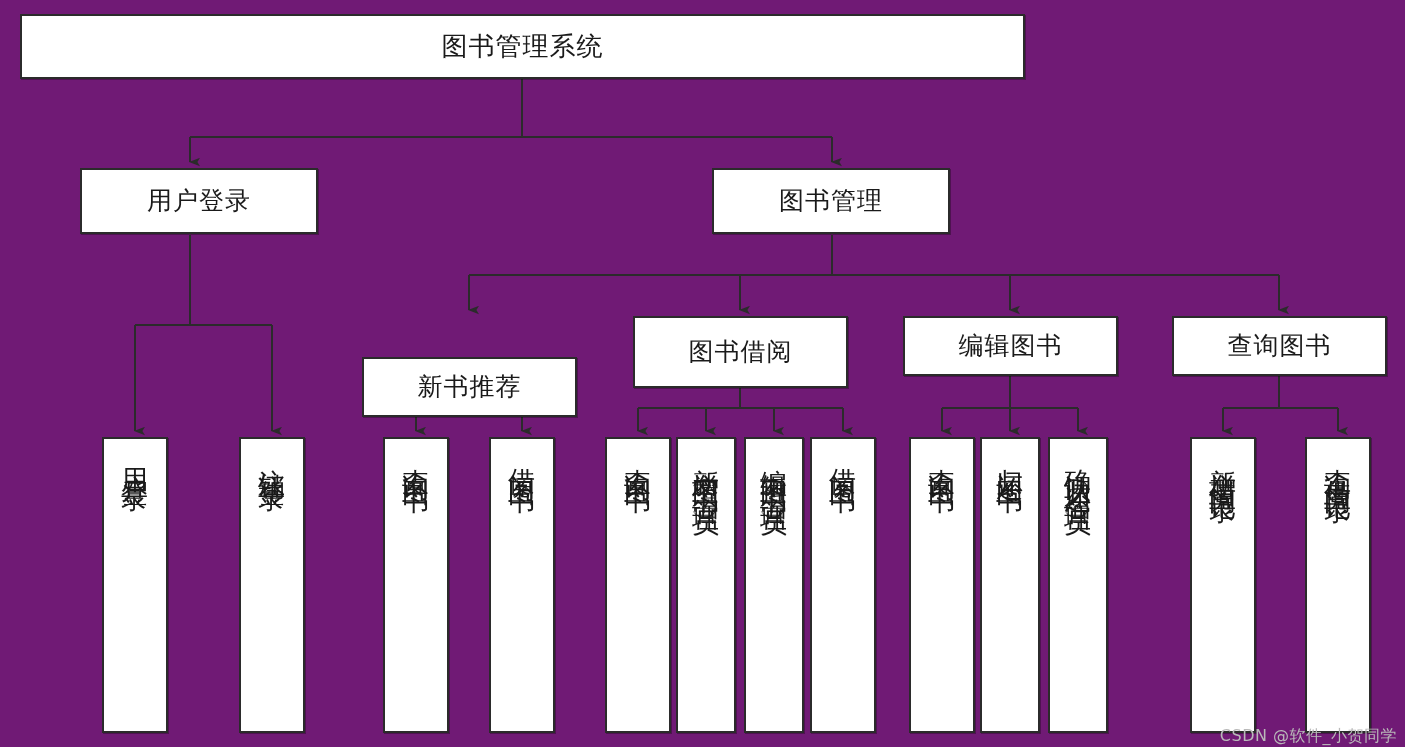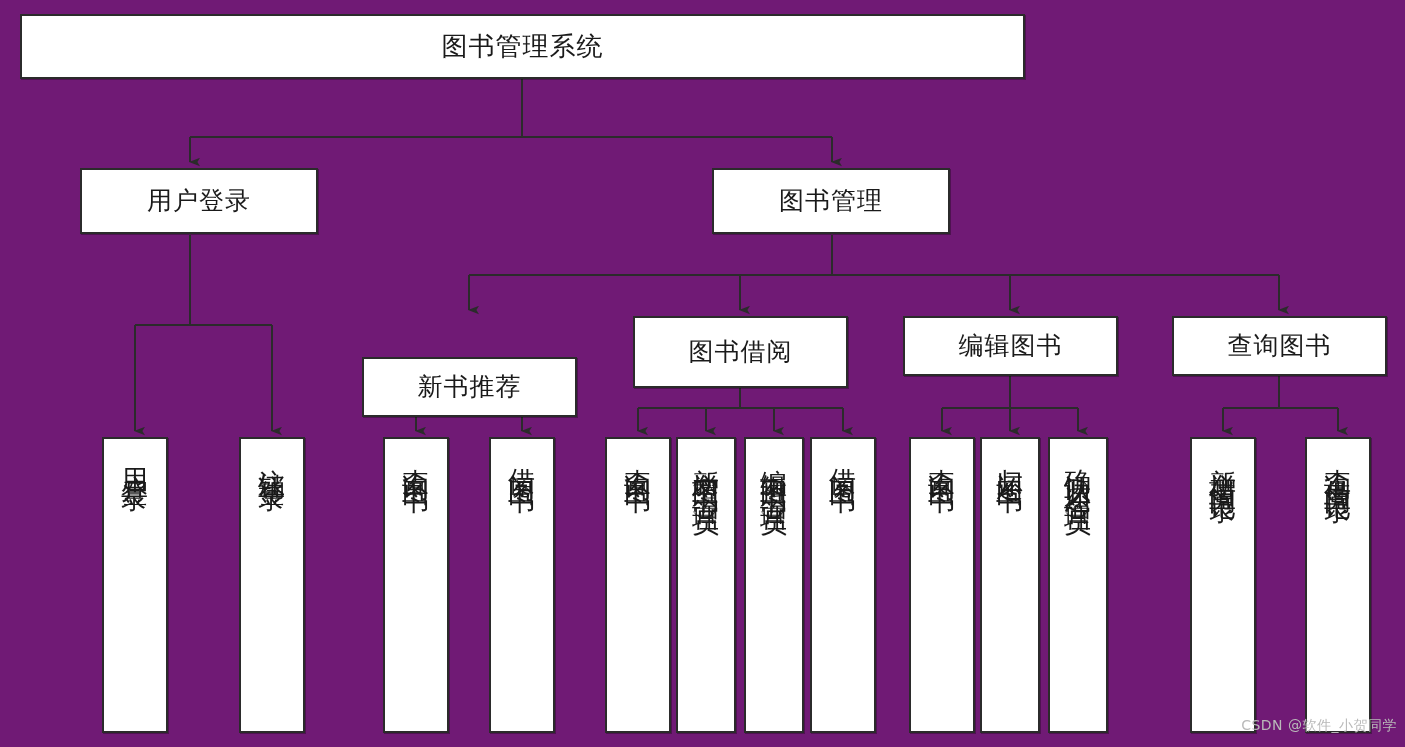--- a/index.html
+++ b/index.html
@@ -60,22 +60,22 @@
     writing-mode: vertical-rl;
     text-orientation: upright;
     font-size: 27px;
     line-height: 1.0;
     letter-spacing: 6px;
     white-space: nowrap;
   }
   #watermark {
     position: absolute;
     right: 8px;
-    bottom: 12px;
-    font-size: 14px;
+    bottom: 0;
+    font-size: 16px;
     color: #b9b9b9;
     letter-spacing: 0.5px;
     white-space: nowrap;
     pointer-events: none;
   }
 </style>
 </head>
 <body>
 
 <div id="diagram-root">

